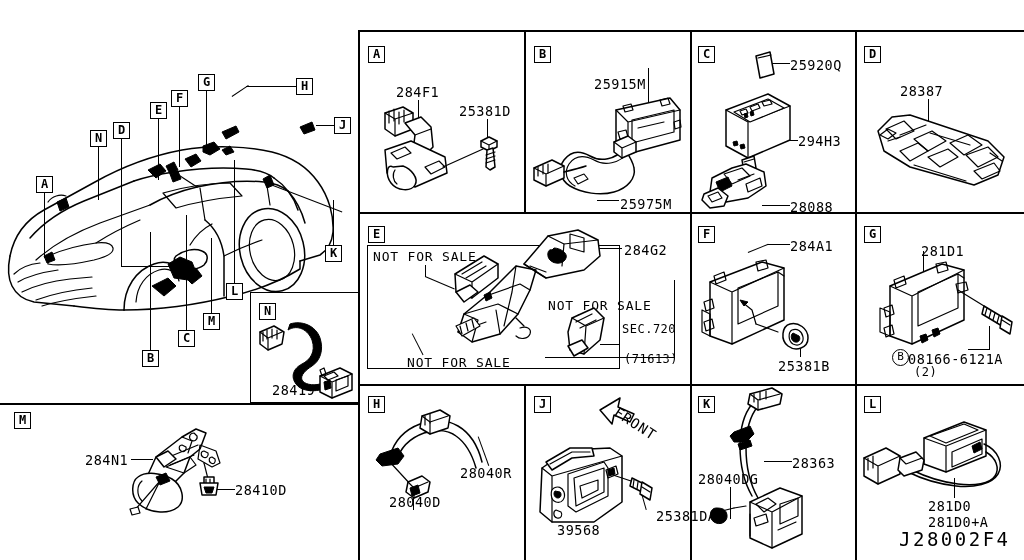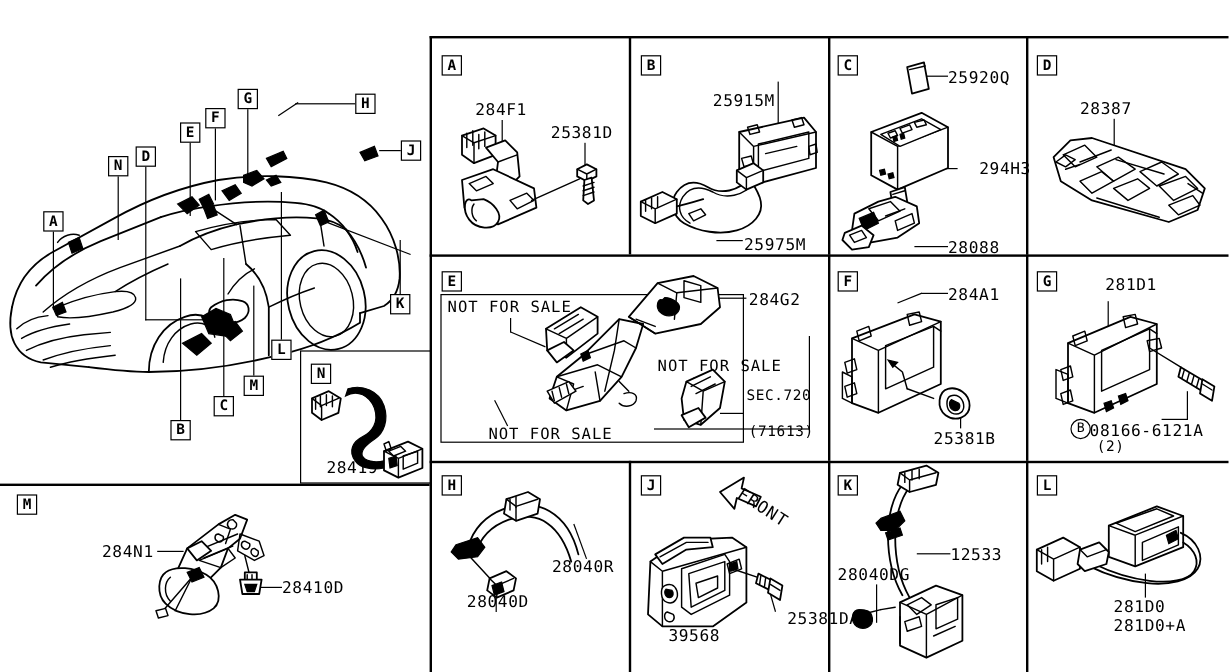--- a/index.html
+++ b/index.html
@@ -328,21 +328,21 @@
       <path class="wf2" d="M46 98 L56 94 L60 99 L50 104 Z"></path>
 
       <path class="wf" d="M86 62 L100 56 L108 62 L108 72 L94 78 L86 72 Z"></path>
       <path class="s2" d="M86 62 L94 68 L108 62 M94 68 L94 78"></path>
     </svg>
   </div>
 
   <div class="ltr" style="left:698px; top:46px;">C</div>
   <div class="pn" style="left:790px; top:57px;">25920Q</div>
   <div class="plead h" style="left:770px; top:63px; width:20px;"></div>
-  <div class="pn" style="left:816px; top:133px;">294H3</div>
+  <div class="pn" style="left:798px; top:133px;">294H3</div>
   <div class="plead h" style="left:772px; top:140px; width:26px;"></div>
   <div class="pn" style="left:790px; top:199px;">28088</div>
   <div class="plead h" style="left:762px; top:205px; width:28px;"></div>
   <div class="art" style="left:694px; top:50px; width:160px; height:160px;">
     <svg width="160" height="160" viewBox="0 0 160 160">
 
       <path class="wf" d="M62 6 L76 2 L80 24 L66 28 Z"></path>
       <path class="s2" d="M64 8 L77 5"></path>
 
       <path class="wf" d="M32 60 L74 44 L96 56 L96 90 L54 108 L32 96 Z"></path>
@@ -467,21 +467,21 @@
       <path class="sf" d="M46 52 L54 54 L50 58 Z"></path>
       <path class="s2" d="M62 76 L84 84"></path>
 
       <path class="wf" d="M96 76 C88 78 86 92 94 98 C102 104 114 100 114 90 C114 80 104 74 96 76 Z"></path>
       <path class="s2" d="M98 82 C94 84 94 93 99 96 C105 99 110 95 109 89 C108 83 103 80 98 82 Z"></path>
       <path class="sf" d="M99 85 C96 87 97 93 101 94 C105 95 107 91 105 88 Z"></path>
     </svg>
   </div>
 
   <div class="ltr" style="left:864px; top:226px;">G</div>
-  <div class="pn" style="left:901px; top:230px;margin-left:20px;">281D1</div>
+  <div class="pn" style="left:901px; top:243px;margin-left:20px;">281D1</div>
   <div class="plead v" style="left:923px; top:251px; height:34px;"></div>
   <div class="circB" style="left:892px; top:349px;">B</div>
   <div class="pn" style="left:908px; top:351px;">08166-6121A</div>
   <div class="pn sm" style="left:914px; top:365px;">(2)</div>
   <div class="plead v" style="left:989px; top:326px; height:24px;"></div>
   <div class="plead h" style="left:968px; top:349px; width:22px;"></div>
   <div class="art" style="left:860px; top:248px; width:164px; height:120px;">
     <svg width="164" height="120" viewBox="0 0 164 120">
 
       <path class="wf" d="M30 38 L82 16 L104 22 L104 72 L52 96 L30 88 Z"></path>
@@ -563,21 +563,21 @@
 
       <path class="s2" d="M82 44 L106 52"></path>
       <path class="wf" d="M104 48 L116 54 L114 62 L102 56 Z"></path>
       <path class="s2" d="M106 50 L105 57 M110 52 L109 59"></path>
       <path class="wf" d="M114 52 L124 58 L122 70 L112 64 Z"></path>
       <path class="s2" d="M114 57 L122 62"></path>
     </svg>
   </div>
 
   <div class="ltr" style="left:698px; top:396px;">K</div>
-  <div class="pn" style="left:792px; top:455px;">12533</div>
+  <div class="pn" style="left:792px; top:455px;">28363</div>
   <div class="plead h" style="left:764px; top:461px; width:28px;"></div>
   <div class="pn" style="left:698px; top:471px;">28040DG</div>
   <div class="plead v" style="left:730px; top:487px; height:32px;"></div>
   <div class="art" style="left:694px; top:388px; width:160px; height:160px;">
     <svg width="160" height="160" viewBox="0 0 160 160">
 
       <path class="s" d="M58 16 C50 26 46 42 46 58 C46 76 50 94 58 108"></path>
       <path class="s" d="M64 18 C56 28 52 44 52 60 C52 78 56 96 64 110"></path>
 
       <path class="wf" d="M56 6 L78 0 L88 6 L86 16 L64 22 L54 16 Z"></path>
@@ -676,14 +676,15 @@
 
       <path class="wf" d="M62 58 L82 50 L94 56 L94 72 L74 80 L62 74 Z"></path>
       <path class="s2" d="M62 58 L74 64 L94 56 M74 64 L74 80"></path>
       <path class="s2" d="M66 58 L76 54 L80 58 L70 62 Z"></path>
       <path class="sf" d="M66 64 L72 62 L73 70 L67 72 Z"></path>
       <path class="s2" d="M78 62 L90 58 L90 68 L78 73 Z"></path>
       <path class="s2" d="M62 52 L66 50 L68 56 L64 58 Z"></path>
     </svg>
   </div>
 
+  <div class="diagid" style="left:899px; top:528px;">J28002F4</div>
 
 </div>
 
 </body></html>

